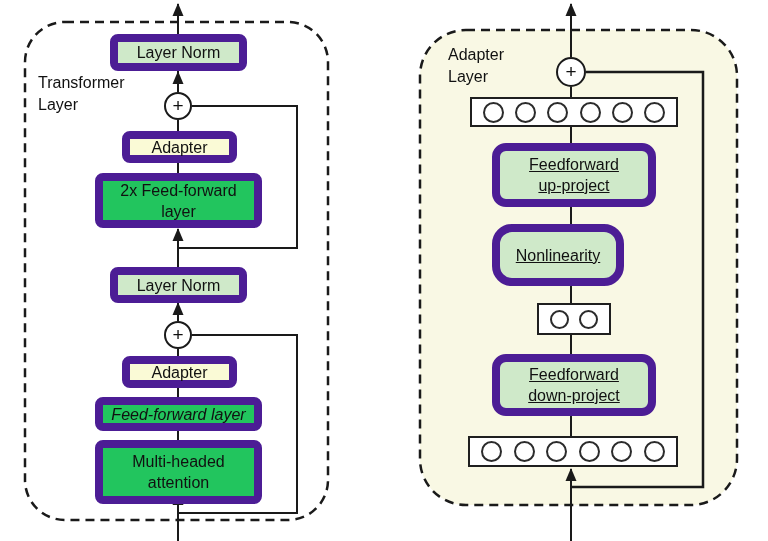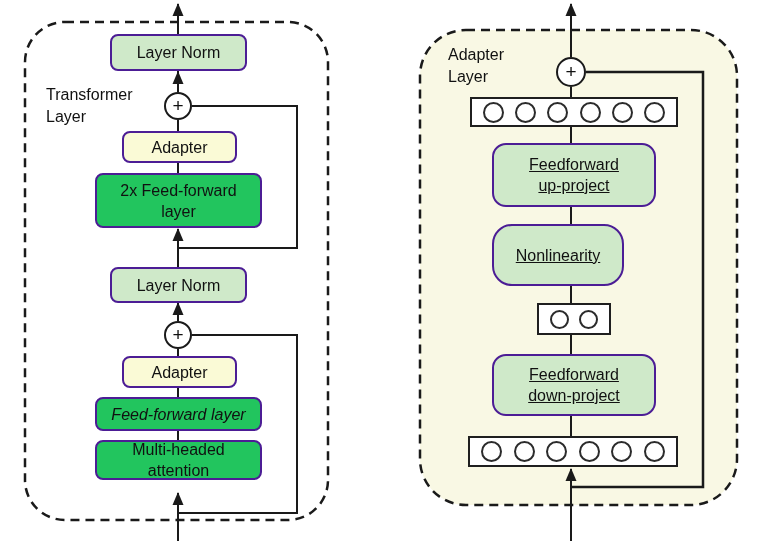--- a/index.html
+++ b/index.html
@@ -13,21 +13,21 @@
     background: #ffffff;
   }
   .layer-svg {
     position: absolute;
     left: 0; top: 0;
     width: 768px; height: 541px;
   }
   .box {
     position: absolute;
     box-sizing: border-box;
-    border: 2px solid #4c1d95;
+    border: 8px solid #4c1d95;
     border-radius: 8px;
     display: flex;
     align-items: center;
     justify-content: center;
     text-align: center;
     font-size: 16px;
     line-height: 21px;
     white-space: pre-line;
     z-index: 2;
   }
@@ -119,41 +119,41 @@
       <polygon points="178,3 172.5,16 183.5,16"></polygon>
       <polygon points="178,71 172.5,84 183.5,84"></polygon>
       <polygon points="178,228 172.5,241 183.5,241"></polygon>
       <polygon points="178,302 172.5,315 183.5,315"></polygon>
       <polygon points="178,492 172.5,505 183.5,505"></polygon>
       <polygon points="571,3 565.5,16 576.5,16"></polygon>
       <polygon points="571,468 565.5,481 576.5,481"></polygon>
     </g>
   </svg>
 
-  <div class="float-label" style="left:38px; top:84px; width:130px;margin-left:8px;">Transformer
+  <div class="float-label" style="left:38px; top:72px; width:130px;">Transformer
 Layer</div>
 
   <div class="box green" style="left:110px; top:34px; width:137px; height:37px;">Layer Norm</div>
 
   <div class="plus-node" style="left:164px; top:92px; width:28px; height:28px;">+</div>
 
   <div class="box yellow" style="left:122px; top:131px; width:115px; height:32px;">Adapter</div>
 
   <div class="box gray" style="left:95px; top:173px; width:167px; height:55px;">2x Feed-forward
 layer</div>
 
   <div class="box green" style="left:110px; top:267px; width:137px; height:36px;">Layer Norm</div>
 
   <div class="plus-node" style="left:164px; top:321px; width:28px; height:28px;">+</div>
 
   <div class="box yellow" style="left:122px; top:356px; width:115px; height:32px;">Adapter</div>
 
   <div class="box gray" style="left:95px; top:397px; width:167px; height:34px;font-style:italic;">Feed-forward layer</div>
 
-  <div class="box gray" style="left:95px; top:440px; width:167px; height:40px;">Multi-headed
+  <div class="box gray" style="left:95px; top:440px; width:167px; height:64px;">Multi-headed
 attention</div>
 
   <div class="float-label" style="left:448px; top:44px; width:90px;">Adapter
 Layer</div>
 
   <div class="plus-node" style="left:556px; top:57px; width:30px; height:30px;">+</div>
 
   <div class="vector" style="left:470px; top:97px; width:208px; height:30px;">
     <span class="dot dot-lg"></span>
     <span class="dot dot-lg"></span>

